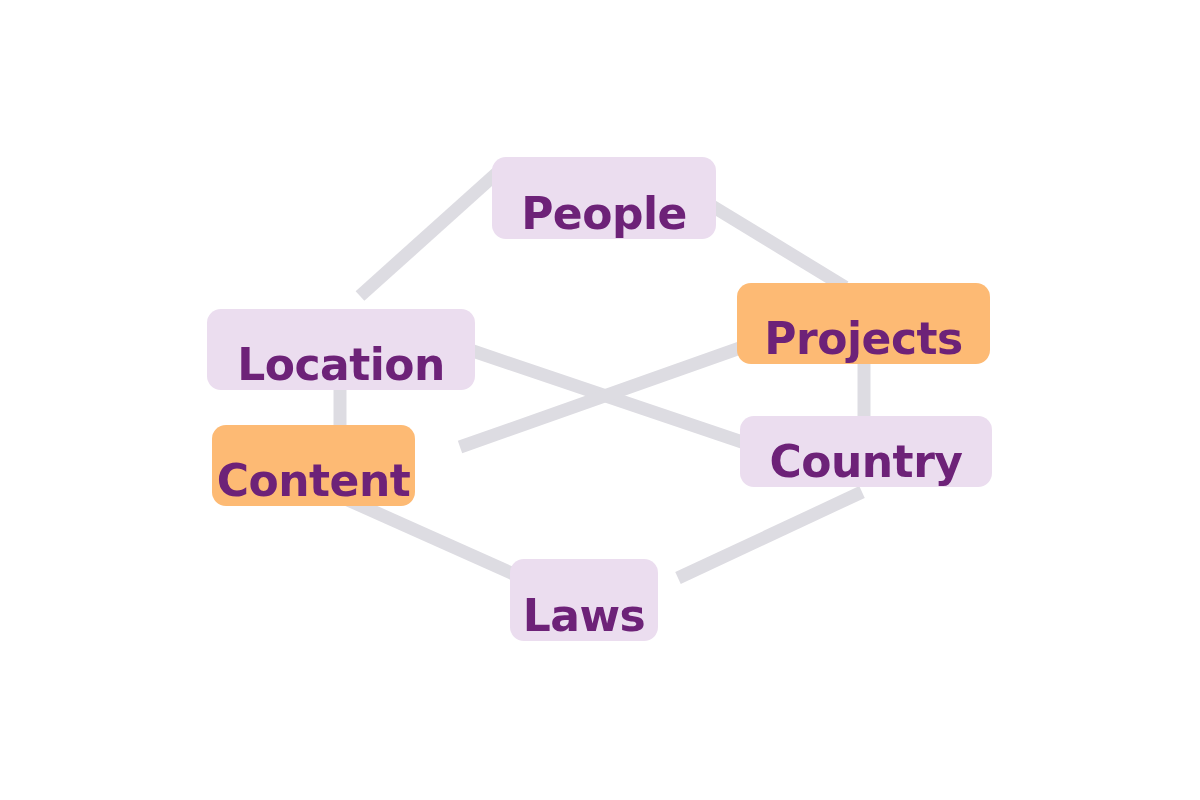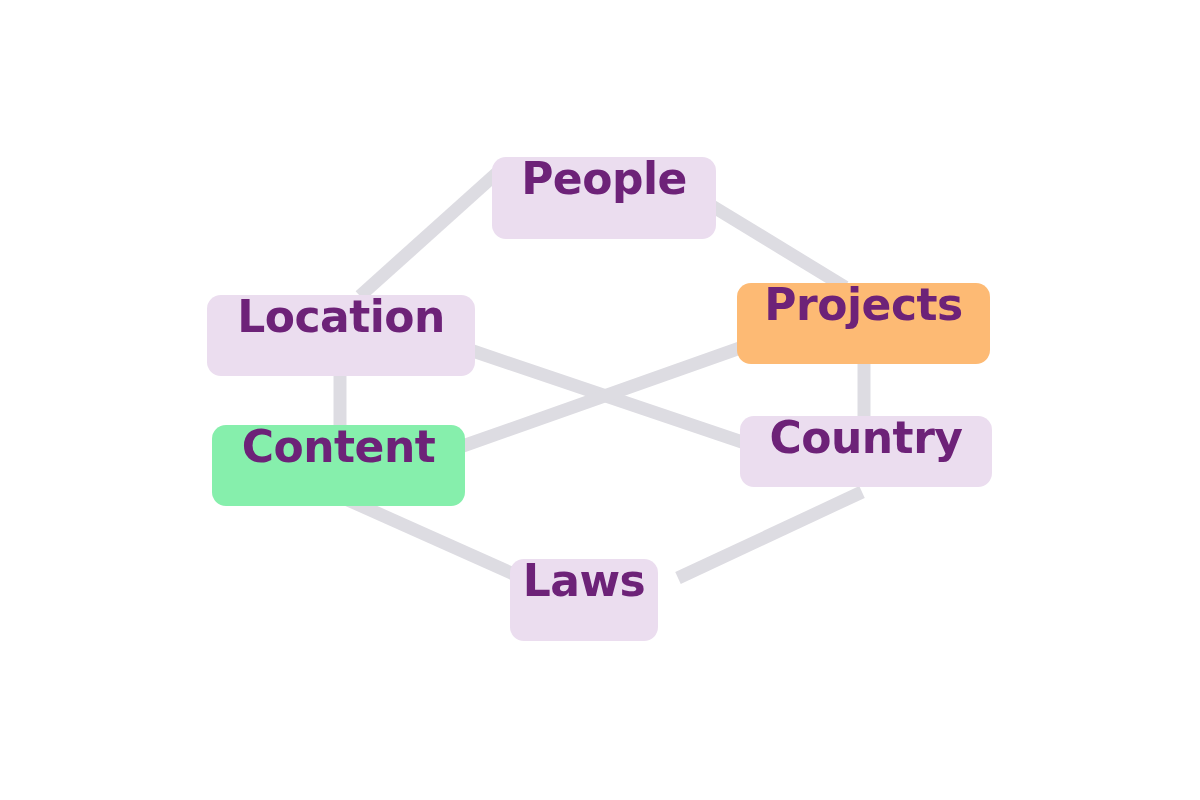--- a/index.html
+++ b/index.html
@@ -32,21 +32,21 @@
     position: absolute;
     left: 0;
     top: 0;
     width: 1200px;
     height: 800px;
   }
   .node {
     position: absolute;
     box-sizing: border-box;
     display: flex;
-    align-items: flex-start;
+    align-items: flex-end;
     justify-content: center;
     border-radius: 14px;
     background: #ebddef;
     color: #6d2278;
     font-family: "DejaVu Sans", "Liberation Sans", sans-serif;
     font-weight: 700;
     letter-spacing: -0.5px;
     white-space: nowrap;
     user-select: none;
   }
@@ -69,27 +69,27 @@
       <line x1="470" y1="350" x2="745" y2="443" stroke="#dddce2" stroke-width="13" stroke-linecap="butt"></line>
       <line x1="460" y1="447" x2="740" y2="348" stroke="#dddce2" stroke-width="13" stroke-linecap="butt"></line>
       <line x1="348" y1="500" x2="527" y2="580" stroke="#dddce2" stroke-width="13" stroke-linecap="butt"></line>
       <line x1="862" y1="492" x2="678" y2="578" stroke="#dddce2" stroke-width="13" stroke-linecap="butt"></line>
     </svg>
 
   <div id="node-layer">
       <div class="node" style="left: 492px; top: 157px; width: 224px; height: 82px; background: rgb(235, 221, 239); color: rgb(109, 34, 120); border-radius: 14px; font-size: 44px;">
         <span class="node-label">People</span>
       </div>
-      <div class="node" style="left: 207px; top: 295px; width: 268px; height: 81px; background: rgb(235, 221, 239); color: rgb(109, 34, 120); border-radius: 14px; font-size: 44px;">
+      <div class="node" style="left: 207px; top: 309px; width: 268px; height: 81px; background: rgb(235, 221, 239); color: rgb(109, 34, 120); border-radius: 14px; font-size: 44px;">
         <span class="node-label">Location</span>
       </div>
       <div class="node" style="left: 737px; top: 283px; width: 253px; height: 81px; background: #fdba74; color: rgb(109, 34, 120); border-radius: 14px; font-size: 44px;">
         <span class="node-label">Projects</span>
       </div>
-      <div class="node" style="left: 212px; top: 425px; width: 253px; height: 81px; background: #86efac; color: rgb(109, 34, 120); border-radius: 14px; font-size: 44px;">
+      <div class="node" style="left: 212px; top: 425px; width: 203px; height: 81px; background: #fdba74; color: rgb(109, 34, 120); border-radius: 14px; font-size: 44px;">
         <span class="node-label">Content</span>
       </div>
       <div class="node" style="left: 740px; top: 416px; width: 252px; height: 71px; background: rgb(235, 221, 239); color: rgb(109, 34, 120); border-radius: 14px; font-size: 44px;">
         <span class="node-label">Country</span>
       </div>
       <div class="node" style="left: 510px; top: 559px; width: 148px; height: 82px; background: rgb(235, 221, 239); color: rgb(109, 34, 120); border-radius: 14px; font-size: 44px;">
         <span class="node-label">Laws</span>
       </div>
     </div>
 

